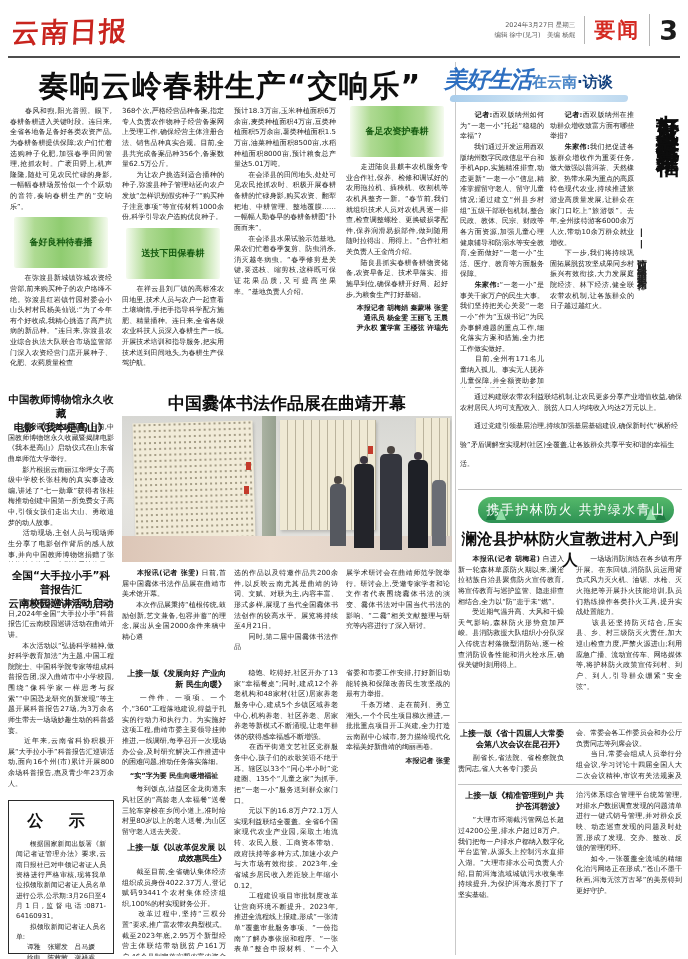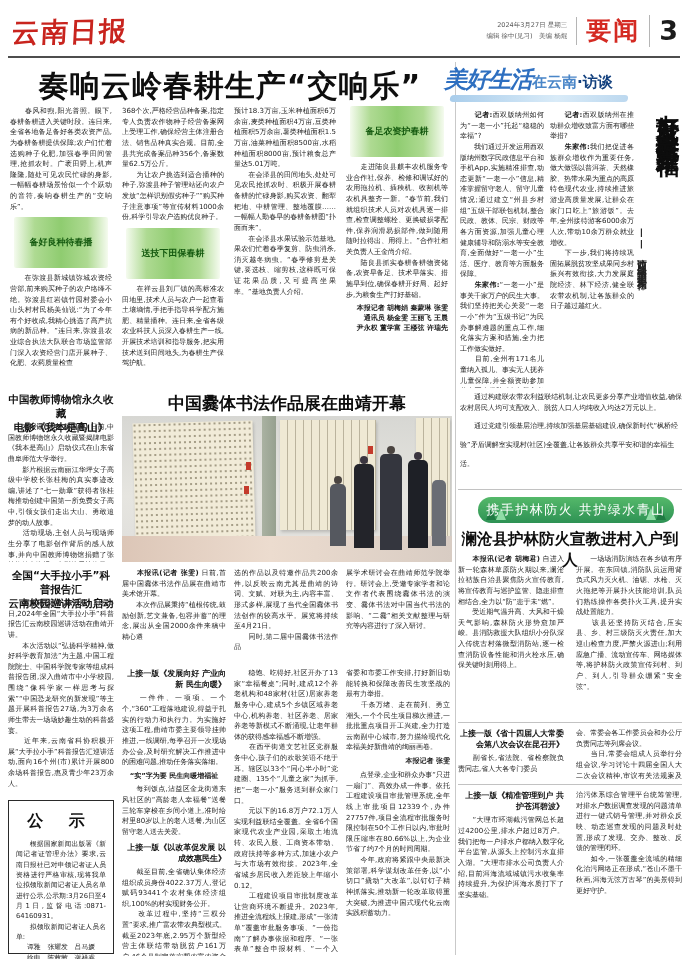--- a/index.html
+++ b/index.html
@@ -16,21 +16,21 @@
         padding:19px 0;border-radius:2px;}
   .byline{font-size:7px;color:#1d1d1d;text-align:right;white-space:pre-line;font-weight:bold;margin:3px 0 4px;}
   .vrule{position:absolute;width:1px;background:#c9c9c9;}
   .hrule{position:absolute;height:1px;background:#c2c2c2;}
   
   .logo{font-size:27px;font-weight:900;color:#c8241e;transform:skew(-4deg) rotate(-1deg);letter-spacing:2px;
         font-family:"DejaVu Serif",serif;}
   .hmeta{display:flex;align-items:center;gap:9px;}
   .dates{font-size:6.5px;color:#5a5a5a;text-align:right;line-height:1.6;white-space:pre-line;}
   .hsep{width:1px;height:28px;background:#b5b5b5;}
-  .secname{font-size:25px;font-weight:900;color:#d42a22;letter-spacing:2px;font-family:Liberation Serif, serif;}
+  .secname{font-size:21px;font-weight:900;color:#d42a22;letter-spacing:2px;font-family:Liberation Serif, serif;}
   .pagenum{font-size:27px;font-weight:900;color:#1c1c1c;}
   
   .mainhead{font-size:30px;font-weight:900;color:#0e0e0e;text-align:center;letter-spacing:1px;
         font-family:"DejaVu Sans",sans-serif;}
   
   .mh1{font-size:23px;font-weight:900;color:#2e6fc0;font-style:italic;letter-spacing:-1px;
        font-family:"DejaVu Serif",serif;}
   .mh2{font-size:15px;font-weight:bold;color:#4a86c8;}
   .mh3{font-size:15px;font-weight:900;color:#12407e;}
   .mh-under{position:absolute;left:6px;top:31px;width:178px;height:7px;border-radius:4px;
@@ -205,22 +205,20 @@
   <div class="abs col" style="left:234px;top:668px;width:104px;height:288px;">
     <p class="txt">　　稳饱、吃得好,社区开办了13家“幸福餐桌”;同时,建成12个养老机构和48家村(社区)居家养老服务中心,建成5个乡镇区域养老中心,机构养老、社区养老、居家养老等新模式不断涌现,让老年群体的获得感幸福感不断增强。
 　　在西平街道文艺社区党群服务中心,孩子们的欢歌笑语不绝于耳。辖区以33个“同心半小时”党建圈、135个“儿童之家”为抓手,把“一老一小”服务送到群众家门口。
 　　元以下的16.8万户72.1万人实现利益联结全覆盖。全省6个国家现代农业产业园,采取土地流转、农民入股、工商资本带动、政府扶持等多种方式,加速小农户与大市场有效衔接。2023年,全省城乡居民收入差距较上年缩小0.12。
 　　工程建设项目审批制度改革让营商环境不断提升。2023年,推进全流程线上报建,形成“一张清单”覆盖审批服务事项、“一份指南”了解办事依据和程序、“一张表单”整合申报材料、“一个入口”实行申</p>
   </div>
   <div class="abs col" style="left:346px;top:668px;width:104px;height:288px;">
     <p class="txt">省委和市委工作安排,打好新旧动能转换和保障改善民生攻坚战的最有力举措。
 　　千条万绪、走在前列、勇立潮头,一个个民生项目梯次推进,一批批重点项目开工兴建,全力打造云南副中心城市,努力描绘现代化幸福美好新曲靖的绚丽画卷。</p>
     <div class="byline">本报记者 张雯</div>
-    <p class="txt">　　点登录,企业和群众办事“只进一扇门”、高效办成一件事。依托工程建设项目审批管理系统,全年线上审批项目12339个,办件27757件,项目全流程审批服务时限控制在50个工作日以内,审批时限压缩率在80.66%以上,为企业节省了约7个月的时间周期。
-　　今年,政府将紧跟中央最新决策部署,科学谋划改革任务,以“小切口”撬动“大改革”,以钉钉子精神抓落实,推动新一轮改革取得重大突破,为推进中国式现代化云南实践积蓄动力。</p>
   </div>
 
   <div class="banner" style="left:478px;top:497px;width:196px;height:26px;">
     <span class="tree dk" style="left:8px;"></span>
     <span class="tree" style="left:18px;"></span>
     <span class="tree" style="right:18px;"></span>
     <span class="tree dk" style="right:8px;"></span>
     <span class="bt">携手护林防火 共护绿水青山</span>
   </div>
   <div class="abs" style="left:458px;top:529px;width:224px;font-size:15.5px;font-weight:900;color:#0d0d0d;text-align:center;">澜沧县护林防火宣教进村入户到人</div>

